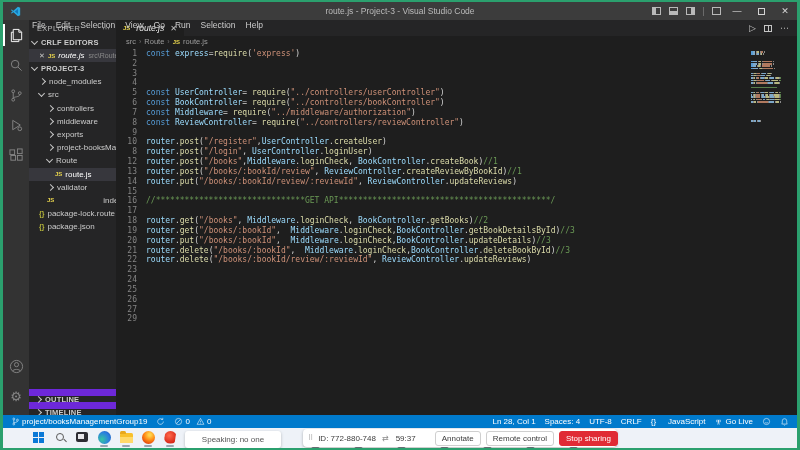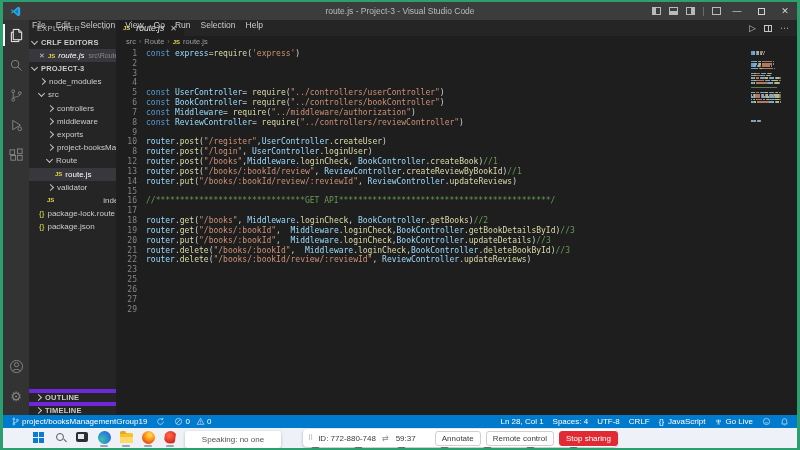--- a/index.html
+++ b/index.html
@@ -51,21 +51,21 @@
   .tree-row.selected { background:#37373d; color:#ffffff; }
   .chev { width:5px; height:5px; border-right:1px solid #c5c5c5; border-bottom:1px solid #c5c5c5;
     display:inline-block; flex:none; margin-right:4px; }
   .chev.right { transform:rotate(-45deg); margin-left:1px; }
   .chev.down { transform:rotate(45deg); margin-top:-2px; }
   .js-badge { color:#e8d44d; font-size:6px; font-weight:bold; margin-right:3px; flex:none; font-style:normal; }
   .json-badge { color:#b7b73b; font-size:7px; font-weight:bold; margin-right:3px; flex:none; }
   .dim-path { color:#8a8a8a; font-size:7px; margin-left:4px; }
   .oe-close { color:#c5c5c5; font-size:7px; margin:0 3px 0 6px; }
   #sidebar-bottom { position:absolute; bottom:0; left:0; right:0; }
-  #sidebar-bottom .sec-header { border-top:4px solid #6d28d9; padding-left:6px; }
+  #sidebar-bottom .sec-header { border-top:7px solid #6d28d9; padding-left:6px; }
 
   
   #editor { flex:1; display:flex; flex-direction:column; background:#1e1e1e; position:relative; min-width:0; }
   #tabbar { height:16px; background:#252526; display:flex; align-items:stretch; flex:none; }
   #tab-active { background:#1e1e1e; display:flex; align-items:center; padding:0 7px; font-size:8.5px; color:#e8e8e8; }
   #tab-active .label { font-style:italic; margin:0 6px 0 3px; }
   #tab-close { color:#c5c5c5; font-size:8px; }
   #editor-actions { margin-left:auto; display:flex; align-items:center; color:#c5c5c5; padding-right:8px; gap:8px; }
   #editor-actions .ea { font-size:9px; line-height:1; }
   .split-ico { width:8px; height:7px; border:1px solid #c5c5c5; position:relative; }
@@ -344,20 +344,21 @@
           <div class="code-row"><span class="gutter">14</span><span><span class="v">router</span><span class="p">.</span><span class="fn">put</span><span class="p">(</span><span class="s">"/books/:bookId/review/:reviewId"</span><span class="p">, </span><span class="v">ReviewController</span><span class="p">.</span><span class="fn">updateReviews</span><span class="p">)</span></span></div>
           <div class="code-row"><span class="gutter">15</span><span></span></div>
           <div class="code-row"><span class="gutter">16</span><span><span class="c">//*******************************GET API********************************************/</span></span></div>
           <div class="code-row"><span class="gutter">17</span><span></span></div>
           <div class="code-row"><span class="gutter">18</span><span><span class="v">router</span><span class="p">.</span><span class="fn">get</span><span class="p">(</span><span class="s">"/books"</span><span class="p">, </span><span class="v">Middleware</span><span class="p">.</span><span class="fn">loginCheck</span><span class="p">, </span><span class="v">BookController</span><span class="p">.</span><span class="fn">getBooks</span><span class="p">)</span><span class="c">//2</span></span></div>
           <div class="code-row"><span class="gutter">19</span><span><span class="v">router</span><span class="p">.</span><span class="fn">get</span><span class="p">(</span><span class="s">"/books/:bookId"</span><span class="p">,  </span><span class="v">Middleware</span><span class="p">.</span><span class="fn">loginCheck</span><span class="p">,</span><span class="v">BookController</span><span class="p">.</span><span class="fn">getBookDetailsById</span><span class="p">)</span><span class="c">//3</span></span></div>
           <div class="code-row"><span class="gutter">20</span><span><span class="v">router</span><span class="p">.</span><span class="fn">put</span><span class="p">(</span><span class="s">"/books/:bookId"</span><span class="p">,  </span><span class="v">Middleware</span><span class="p">.</span><span class="fn">loginCheck</span><span class="p">,</span><span class="v">BookController</span><span class="p">.</span><span class="fn">updateDetails</span><span class="p">)</span><span class="c">//3</span></span></div>
           <div class="code-row"><span class="gutter">21</span><span><span class="v">router</span><span class="p">.</span><span class="fn">delete</span><span class="p">(</span><span class="s">"/books/:bookId"</span><span class="p">,  </span><span class="v">Middleware</span><span class="p">.</span><span class="fn">loginCheck</span><span class="p">,</span><span class="v">BookController</span><span class="p">.</span><span class="fn">deleteBookById</span><span class="p">)</span><span class="c">//3</span></span></div>
           <div class="code-row"><span class="gutter">22</span><span><span class="v">router</span><span class="p">.</span><span class="fn">delete</span><span class="p">(</span><span class="s">"/books/:bookId/review/:reviewId"</span><span class="p">, </span><span class="v">ReviewController</span><span class="p">.</span><span class="fn">updateReviews</span><span class="p">)</span></span></div>
           <div class="code-row"><span class="gutter">23</span><span></span></div>
+          <div class="code-row"><span class="gutter">24</span><span></span></div>
           <div class="code-row"><span class="gutter">25</span><span></span></div>
           <div class="code-row"><span class="gutter">26</span><span></span></div>
           <div class="code-row"><span class="gutter">27</span><span></span></div>
           <div class="code-row"><span class="gutter">29</span><span></span></div>
         </div>
       <div id="minimap">
           <div class="mm-row">
             <span style="width: 1.8px; background: rgb(86, 156, 214);"></span>
             <span style="width: 2.1px; background: rgb(126, 168, 201);"></span>
             <span style="width: 0.6px; background: rgb(138, 138, 138);"></span>
@@ -612,21 +613,21 @@
       </svg>
     <span>0</span>
   </span>
   <span id="sb-right-grp">
     <span class="sb-item">Ln 28, Col 1</span>
     <span class="sb-item">Spaces: 4</span>
     <span class="sb-item">UTF-8</span>
     <span class="sb-item">CRLF</span>
     <span class="sb-item">
       <span>{}</span>
-        <span style="margin-left:2px;">JavaScript</span>
+        <span style="margin-left:10px;">JavaScript</span>
     </span>
     <span class="sb-item">
       <svg viewBox="0 0 16 16" fill="none" stroke="#fff">
           <circle cx="8" cy="7" r="1.3" fill="#fff"></circle>
           <path d="M5.5 9.5a3.6 3.6 0 0 1 0-5M10.5 4.5a3.6 3.6 0 0 1 0 5M8 8.5 6.5 13.5M8 8.5l1.5 5"></path>
         </svg>
       <span>Go Live</span>
     </span>
     <span class="sb-item">
       <svg viewBox="0 0 16 16" fill="none" stroke="#fff">

